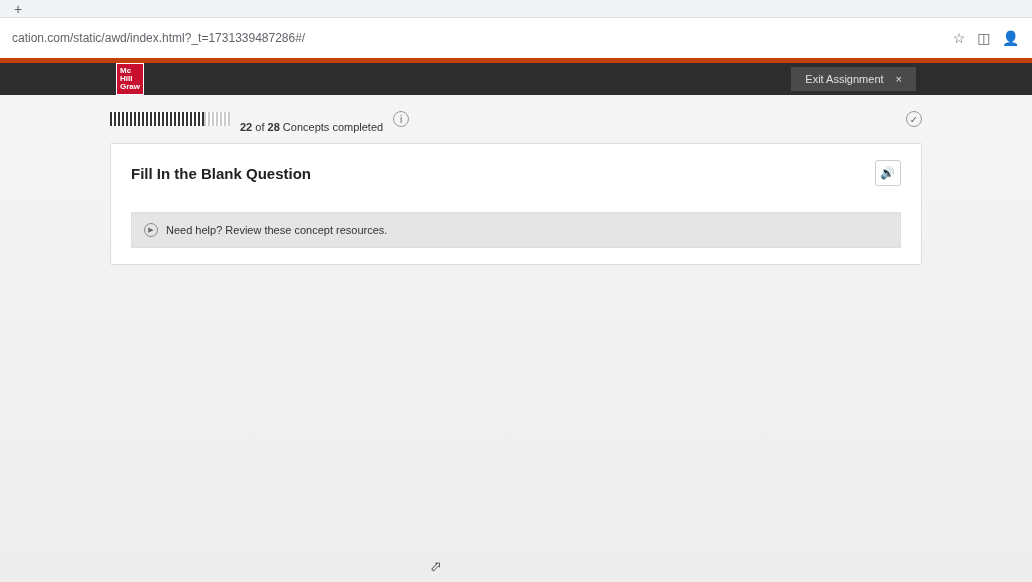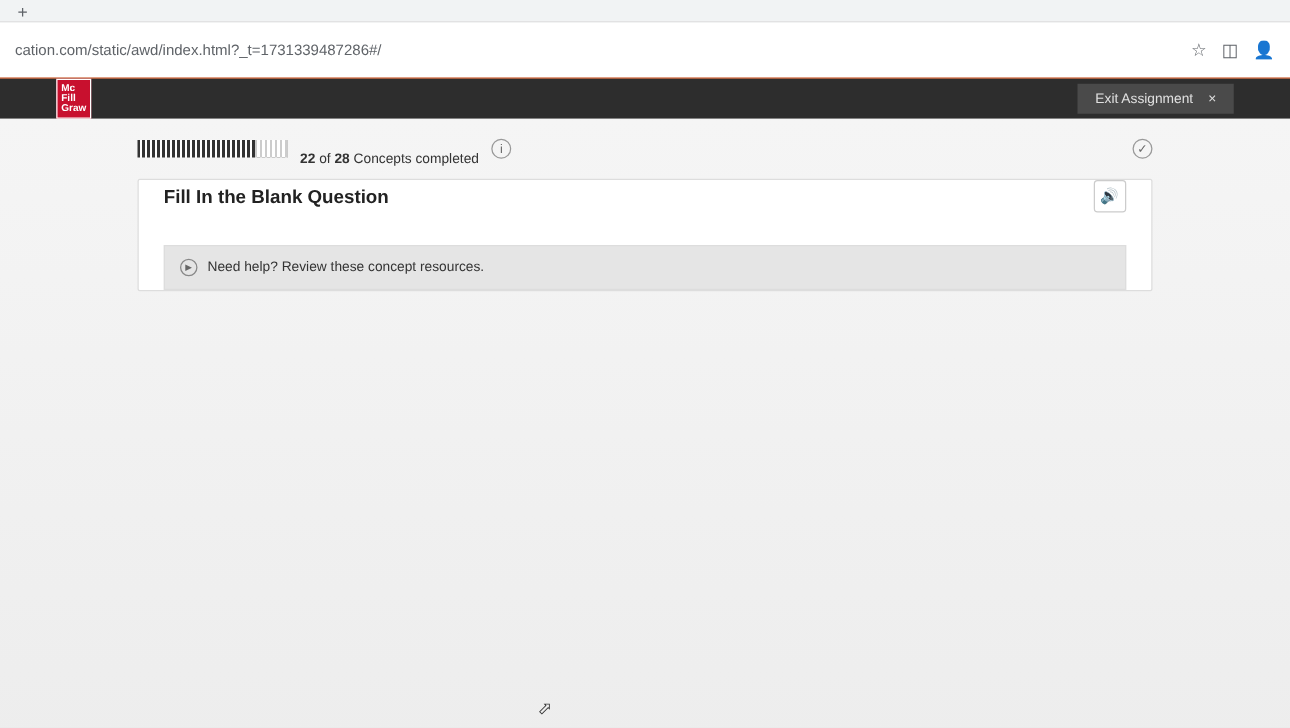--- a/index.html
+++ b/index.html
@@ -25,32 +25,32 @@
       padding: 0 6px;
     }
     .url-bar {
       background: #fff;
       height: 45px;
       display: flex;
       align-items: center;
       padding: 0 12px;
       font-size: 12px;
       color: #5f6368;
-      border-bottom: 1px solid #c2410c;
+      border-bottom: 5px solid #c2410c;
       justify-content: space-between;
     }
     .url-text { flex: 1; }
     .url-icons { display: flex; gap: 12px; align-items: center; }
     .url-icons span { font-size: 14px; color: #5f6368; cursor: pointer; }
     .app-header {
       background: #2d2d2d;
       height: 32px;
       display: flex;
       align-items: center;
-      padding: 0 45px;
+      padding: 0 116px;
       justify-content: space-between;
     }
     .logo {
       background: #c8102e;
       color: #fff;
       font-size: 8px;
       line-height: 8px;
       padding: 3px;
       font-weight: bold;
       border: 1px solid #fff;
@@ -104,21 +104,21 @@
       display: inline-flex;
       align-items: center;
       justify-content: center;
       font-size: 10px;
       color: #666;
       cursor: pointer;
     }
     .question-card {
       background: #fff;
       border: 1px solid #ddd;
-      padding: 0 20px;
+      padding: 16px 20px;
       border-radius: 2px;
     }
     .q-header {
       display: flex;
       justify-content: space-between;
       align-items: center;
       margin-bottom: 26px;
     }
     .q-title { font-size: 15px; font-weight: bold; color: #222; }
     .audio-btn {
@@ -190,21 +190,21 @@
   <div class="url-icons">
     <span>☆</span>
     <span>◫</span>
     <span>👤</span>
   </div>
 </div>
 
 <div class="app-header">
   <div class="logo">
     <div>Mc</div>
-    <div>Fill</div>
+    <div>Hill</div>
     <div>Graw</div>
   </div>
   <button class="exit-btn">
     <span>Exit Assignment</span>
     <span class="close-x">×</span>
   </button>
 </div>
 
 <div class="content-wrap">
   <div class="progress-row">

